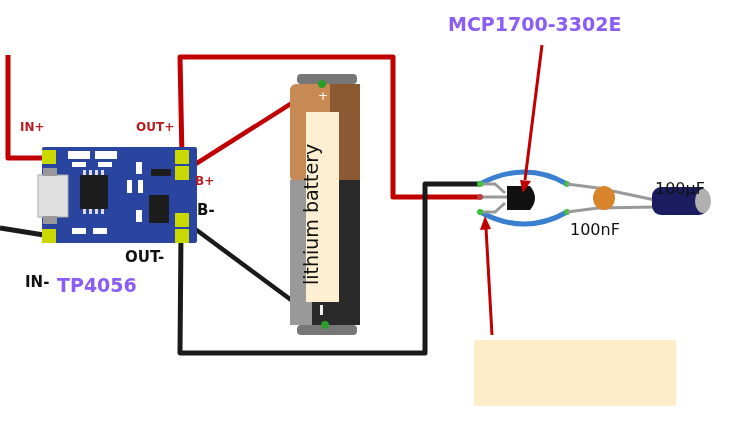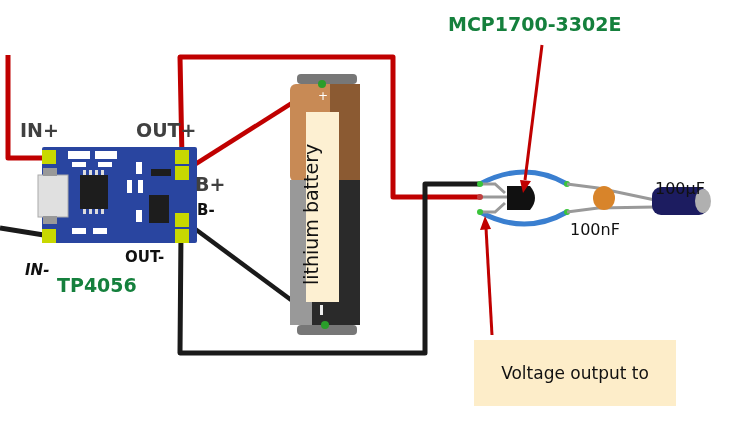--- a/index.html
+++ b/index.html
@@ -1,21 +1,21 @@
 <!DOCTYPE html>
 <html><head>
   <meta charset="utf-8">
   <style>
     html, body { margin: 0; padding: 0; background: #ffffff; }
     body { width: 732px; height: 423px; position: relative; overflow: hidden; font-family: "DejaVu Sans", sans-serif; }
     svg#diagram { position: absolute; left: 0; top: 0; width: 732px; height: 423px; }
     .lbl { position: absolute; white-space: nowrap; line-height: 1; }
-    .red-lbl { color: #404040; font-weight: bold; font-size: 19px; font-family: "DejaVu Sans", sans-serif; }
+    .red-lbl { color: #b91c1c; font-weight: bold; font-size: 12px; font-family: "DejaVu Sans", sans-serif; }
     .blk-lbl { color: #111111; font-weight: bold; font-size: 15px; font-family: "DejaVu Sans", sans-serif; }
-    .big-lbl { color: #15803d; font-weight: bold; font-size: 19px; font-family: "DejaVu Sans", sans-serif; }
+    .big-lbl { color: #8b5cf6; font-weight: bold; font-size: 19px; font-family: "DejaVu Sans", sans-serif; }
     .val-lbl { color: #111111; font-size: 16px; font-family: "DejaVu Sans", sans-serif; }
     .note { position: absolute; left: 474px; top: 340px; width: 202px; height: 66px; background: #fdedc9; display: flex; flex-direction: column; justify-content: center; align-items: center; font-size: 17px; color: #111; font-family: "DejaVu Sans", sans-serif; line-height: 1.35; }
     .batt-text { position: absolute; left: 300px; top: 285px; transform-origin: 0 0; transform: rotate(-90deg); font-size: 19px; color: #111; font-family: "DejaVu Sans", sans-serif; white-space: nowrap; }
   </style>
 </head>
 <body>
 
 <svg id="diagram" viewBox="0 0 732 423" xmlns="http://www.w3.org/2000/svg">
 
   <path d="M8 55 L8 158 L50 158" fill="none" stroke="#c00000" stroke-width="5" stroke-linejoin="round"></path>
@@ -114,24 +114,23 @@
     <line x1="492" y1="335" x2="486" y2="228" stroke="#c00000" stroke-width="3"></line>
     <polygon points="480,230 491,229 485,216" fill="#c00000"></polygon>
   </g>
 </svg>
 
 <div class="lbl red-lbl" style="left:20px; top:121px;">IN+</div>
 <div class="lbl red-lbl" style="left:136px; top:121px;">OUT+</div>
 <div class="lbl red-lbl" style="left:195px; top:175px;">B+</div>
 <div class="lbl blk-lbl" style="left:197px; top:203px;">B-</div>
 <div class="lbl blk-lbl" style="left:125px; top:250px;">OUT-</div>
-<div class="lbl blk-lbl" style="left:25px; top:263px;font-style:italic;">IN-</div>
+<div class="lbl blk-lbl" style="left:25px; top:275px;">IN-</div>
 <div class="lbl big-lbl" style="left:57px; top:276px;">TP4056</div>
 
 <div class="lbl big-lbl" style="left:448px; top:15px;">MCP1700-3302E</div>
 <div class="lbl val-lbl" style="left:655px; top:165px;margin-top:16px;">100µF</div>
 <div class="lbl val-lbl" style="left:570px; top:222px;">100nF</div>
 
 <div class="batt-text">lithium battery</div>
 
 <div class="note">
-  <span>Voltage output to</span>
 </div>
 
 </body></html>

